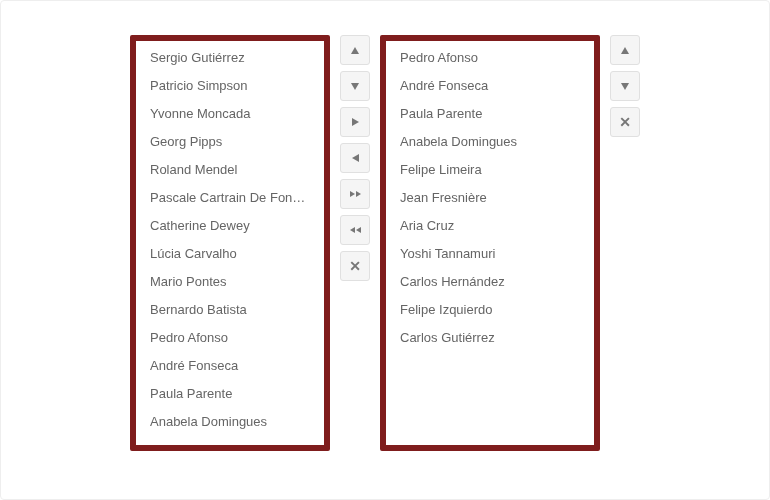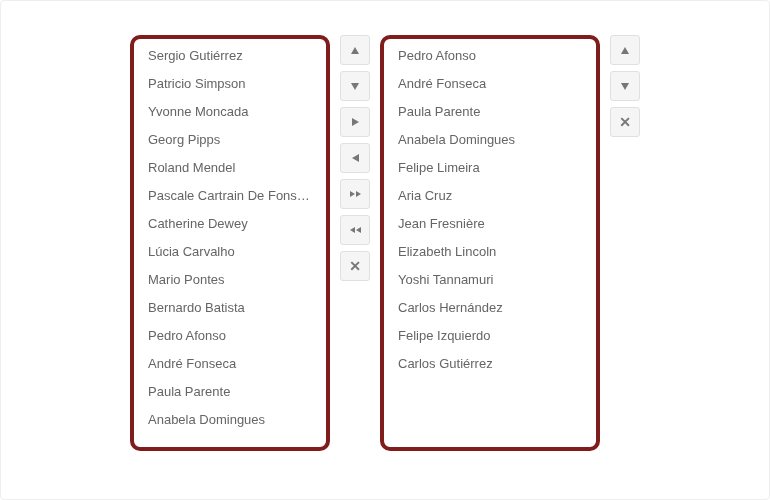--- a/index.html
+++ b/index.html
@@ -10,22 +10,22 @@
     padding: 30px;
     display: flex; justify-content: center; align-items: flex-start;
     position: relative;
   }
   .dual {
     display: flex; gap: 10px; align-items: flex-start;
     margin-top: 4px;
   }
   .listbox {
     width: 200px; height: 416px;
-    border: 4px solid #7f1d1d;
-    border-radius: 10px;
+    border: 6px solid #7f1d1d;
+    border-radius: 2px;
     overflow-y: scroll;
     overflow-x: hidden;
     background: #fff;
   }
   .listbox.nobar { overflow-y: hidden; }
   .listbox.right { width: 220px; }
   .item {
     padding: 6.5px 14px;
     white-space: nowrap;
     overflow: hidden;
@@ -117,23 +117,22 @@
           <span class="xmark">✕</span>
         </div>
     </div>
 
     <div class="listbox right nobar" id="tgt">
         <div class="item">Pedro Afonso</div>
         <div class="item">André Fonseca</div>
         <div class="item">Paula Parente</div>
         <div class="item">Anabela Domingues</div>
         <div class="item">Felipe Limeira</div>
+        <div class="item">Jean Fresnière</div>
         <div class="item">Aria Cruz</div>
-        <div class="item">Jean Fresnière</div>
-        <div class="item">Elizabeth Lincoln</div>
         <div class="item">Yoshi Tannamuri</div>
         <div class="item">Carlos Hernández</div>
         <div class="item">Felipe Izquierdo</div>
         <div class="item">Carlos Gutiérrez</div>
       </div>
 
     <div class="toolcol">
       <div class="btn">
           <span class="tri-up"></span>
         </div>

